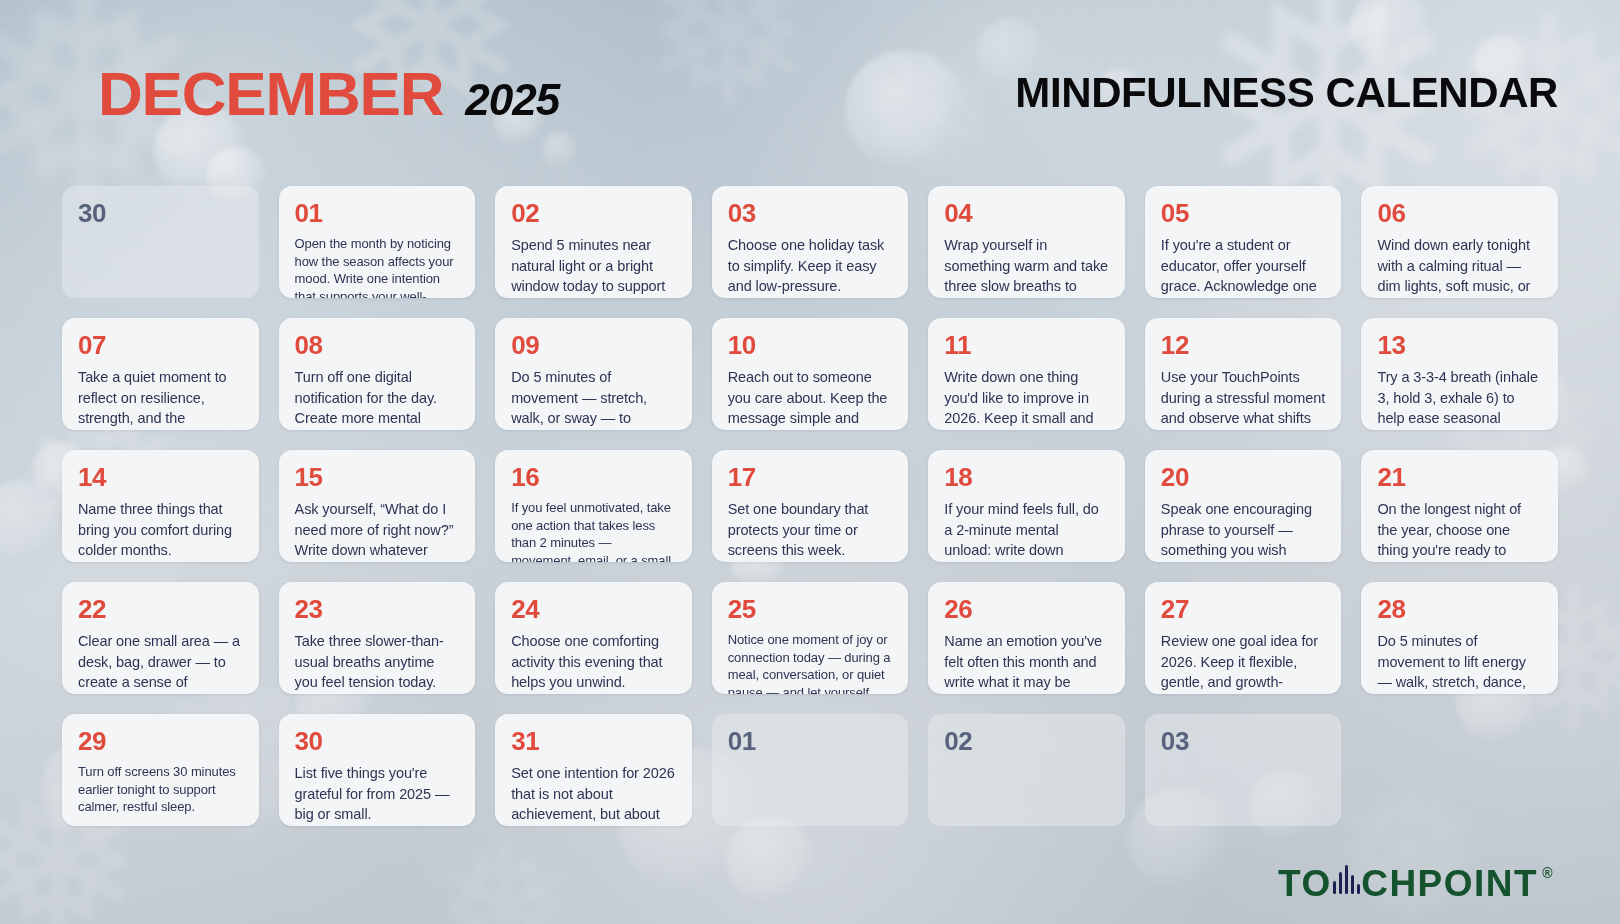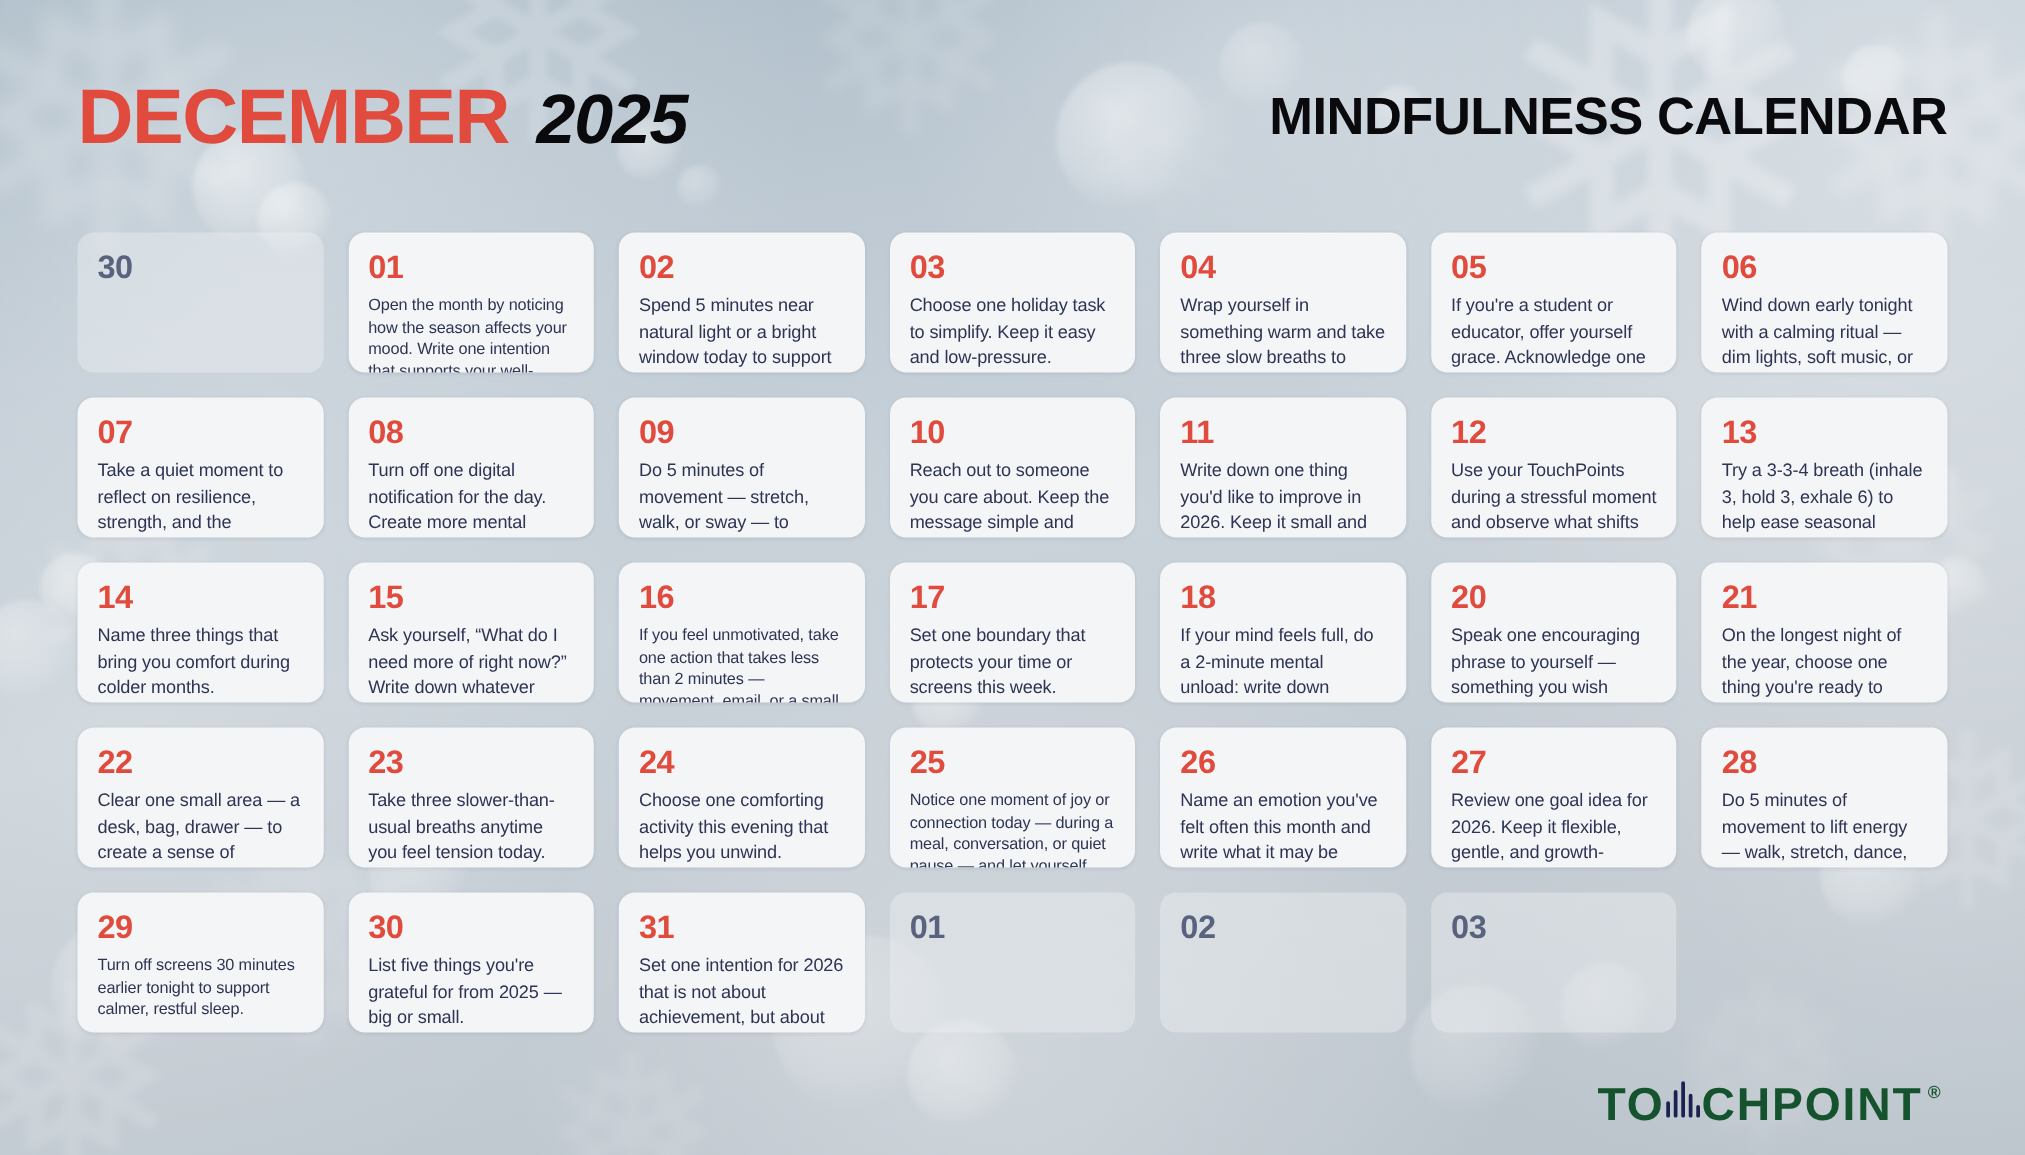--- a/index.html
+++ b/index.html
@@ -67,23 +67,24 @@
     display: flex;
     align-items: center;
     justify-content: space-between;
   }
   #title-left { display: flex; align-items: baseline; gap: 22px; white-space: nowrap; }
   #month-word {
     font-size: 62px;
     font-weight: 700;
     letter-spacing: -1.2px;
     color: #e04b3d;
+    margin-left: 36px;
   }
   #year-word {
-    font-size: 56px;
+    font-size: 44px;
     font-weight: 700;
     font-style: italic;
     letter-spacing: -1px;
     color: #0a0a0c;
   }
   #title-right {
     font-size: 42px;
     font-weight: 700;
     letter-spacing: -0.4px;
     color: #0a0a0c;

